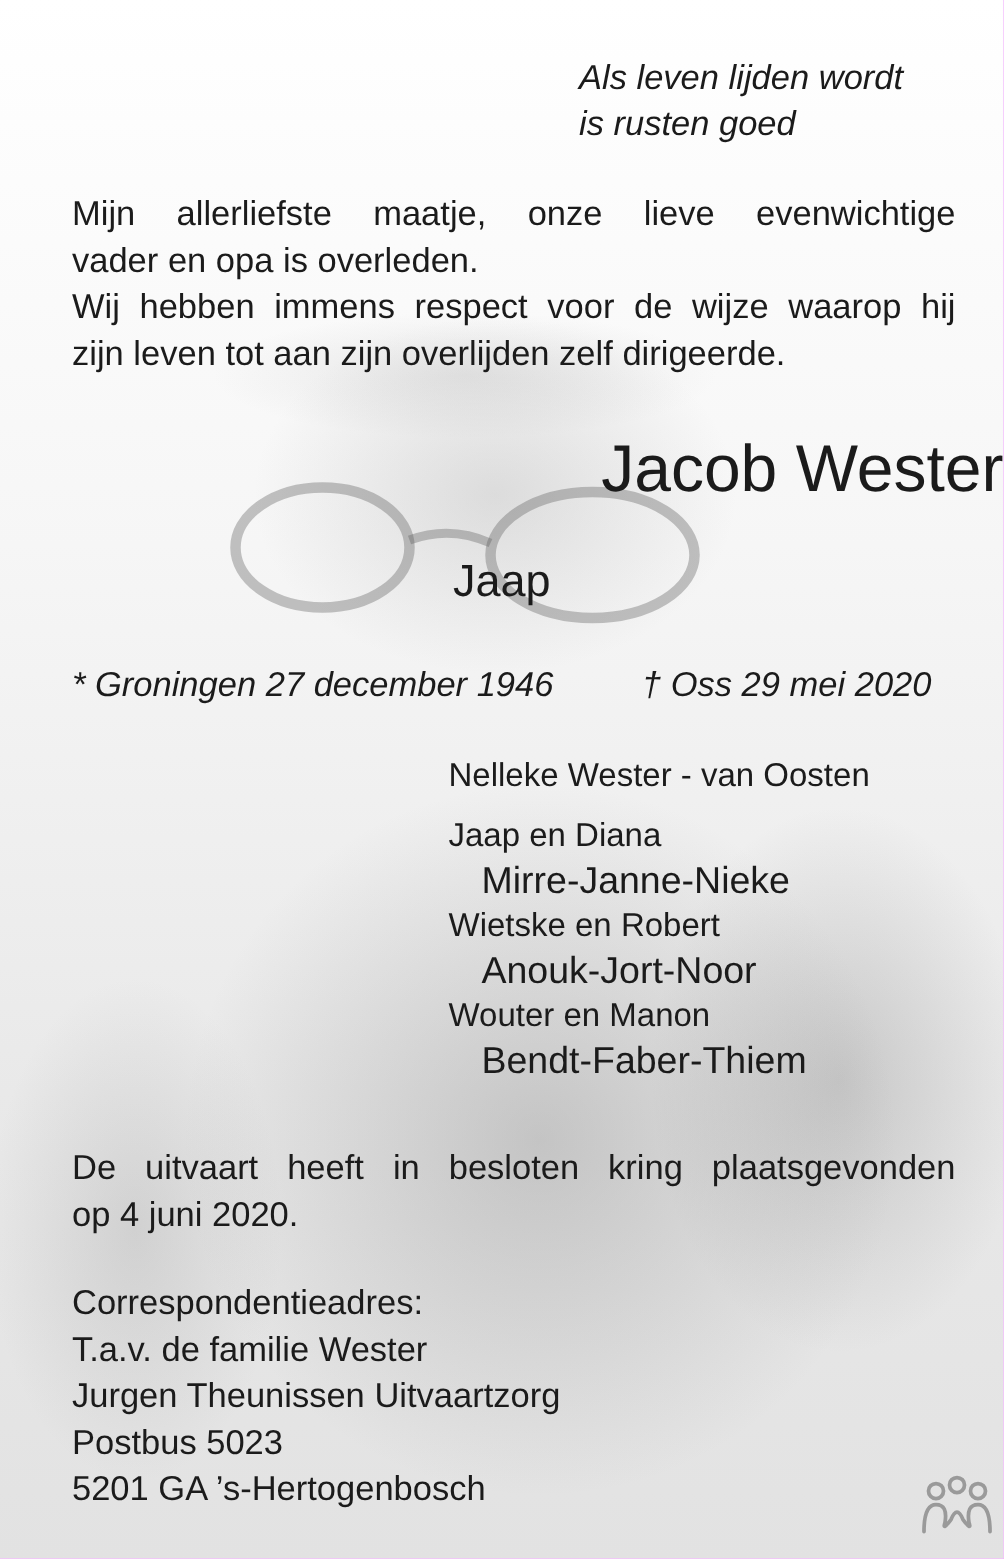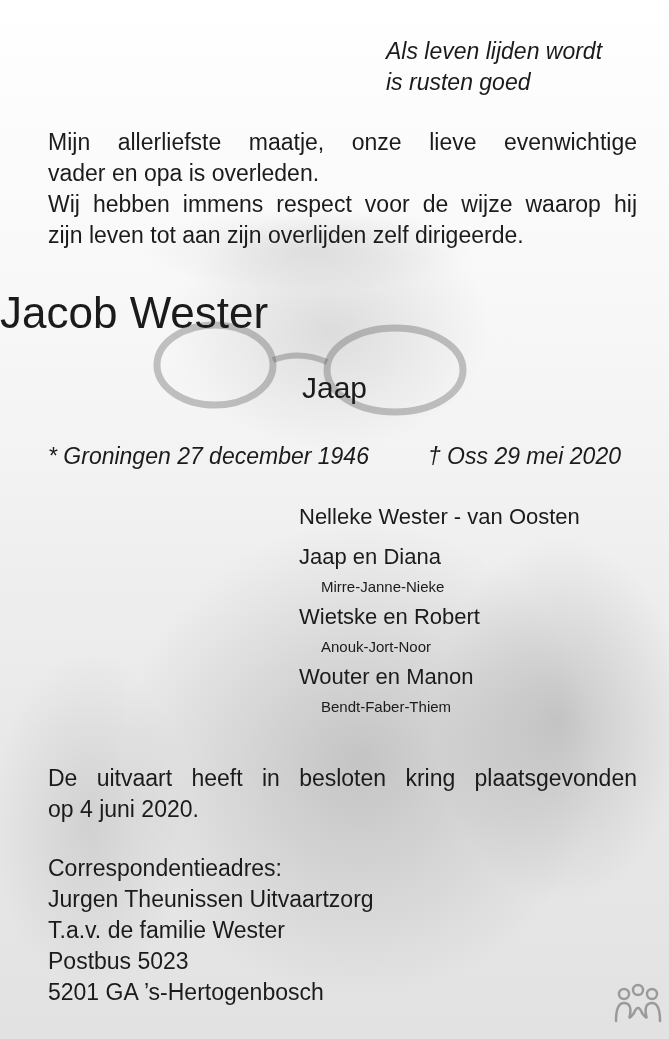--- a/index.html
+++ b/index.html
@@ -15,27 +15,27 @@
           radial-gradient(ellipse 330px 330px at 360px 760px, rgba(120,120,120,0.32), rgba(120,120,120,0) 72%),
           radial-gradient(ellipse 180px 260px at 560px 720px, rgba(110,110,110,0.28), rgba(110,110,110,0) 70%),
           radial-gradient(ellipse 140px 240px at 90px 820px, rgba(130,130,130,0.22), rgba(130,130,130,0) 70%),
           linear-gradient(#ffffff 0%, #f6f6f6 35%, #e9e9e9 70%, #e2e2e2 100%);
   }
   .glasses { position:absolute; left:150px; top:320px; width:370px; height:100px; }
   .text { position:absolute; left:48px; right:32px; font-size:23px; line-height:31px; }
   .motto { position:absolute; left:386px; top:36px; font-style:italic; font-size:23px; line-height:31px; }
   .intro { top:127px; }
   .intro .justify { text-align:justify; text-align-last:justify; }
-  .name { position:absolute; left:0; width:669px; top:287px; text-align:left; font-size:44px; line-height:52px; }
+  .name { position:absolute; left:0; width:669px; top:287px; text-align:right; font-size:44px; line-height:52px; }
   .nick { position:absolute; left:0; width:669px; top:370px; text-align:center; font-size:30px; line-height:36px; }
   .dates { position:absolute; left:48px; right:48px; top:441px; font-size:23px; line-height:31px;
            display:flex; justify-content:space-between;font-style:italic; }
   .family { position:absolute; left:299px; top:502px; font-size:22px; line-height:30px; }
   .family .spouse { margin-bottom:10px; }
-  .family .kid { font-size:15px; line-height:30px; padding-left:22px; }
+  .family .kid { font-size:25px; line-height:30px; padding-left:22px; }
   .funeral { top:763px; }
   .address { top:853px; }
   .logo { position:absolute; left:612px; top:983px; width:52px; height:42px; }
 </style>
 </head>
 <body>
 
 <div class="card">
   <div class="bg"></div>
   <svg class="glasses" viewBox="0 0 370 100">
@@ -74,22 +74,22 @@
     <div class="kid">Bendt-Faber-Thiem</div>
   </div>
 
   <div class="text funeral">
     <div style="text-align:justify;text-align-last:justify;">De uitvaart heeft in besloten kring plaatsgevonden</div>
     <div>op 4 juni 2020.</div>
   </div>
 
   <div class="text address">
     <div>Correspondentieadres:</div>
+    <div>T.a.v. de familie Wester</div>
     <div>Jurgen Theunissen Uitvaartzorg</div>
-    <div>T.a.v. de familie Wester</div>
     <div>Postbus 5023</div>
     <div>5201 GA  ’s-Hertogenbosch</div>
   </div>
 
   <svg class="logo" viewBox="0 0 52 42">
     <g fill="none" stroke="#9a9a9a" stroke-width="2.5" stroke-linecap="round">
       <circle cx="12" cy="11" r="5"></circle>
       <circle cx="26" cy="7" r="5"></circle>
       <circle cx="40" cy="11" r="5"></circle>
       <path d="M4 38 Q4 20 12 20 Q20 20 18 32 Q16 38 22 30 Q26 20 30 30 Q36 38 34 32 Q32 20 40 20 Q48 20 48 38"></path>

